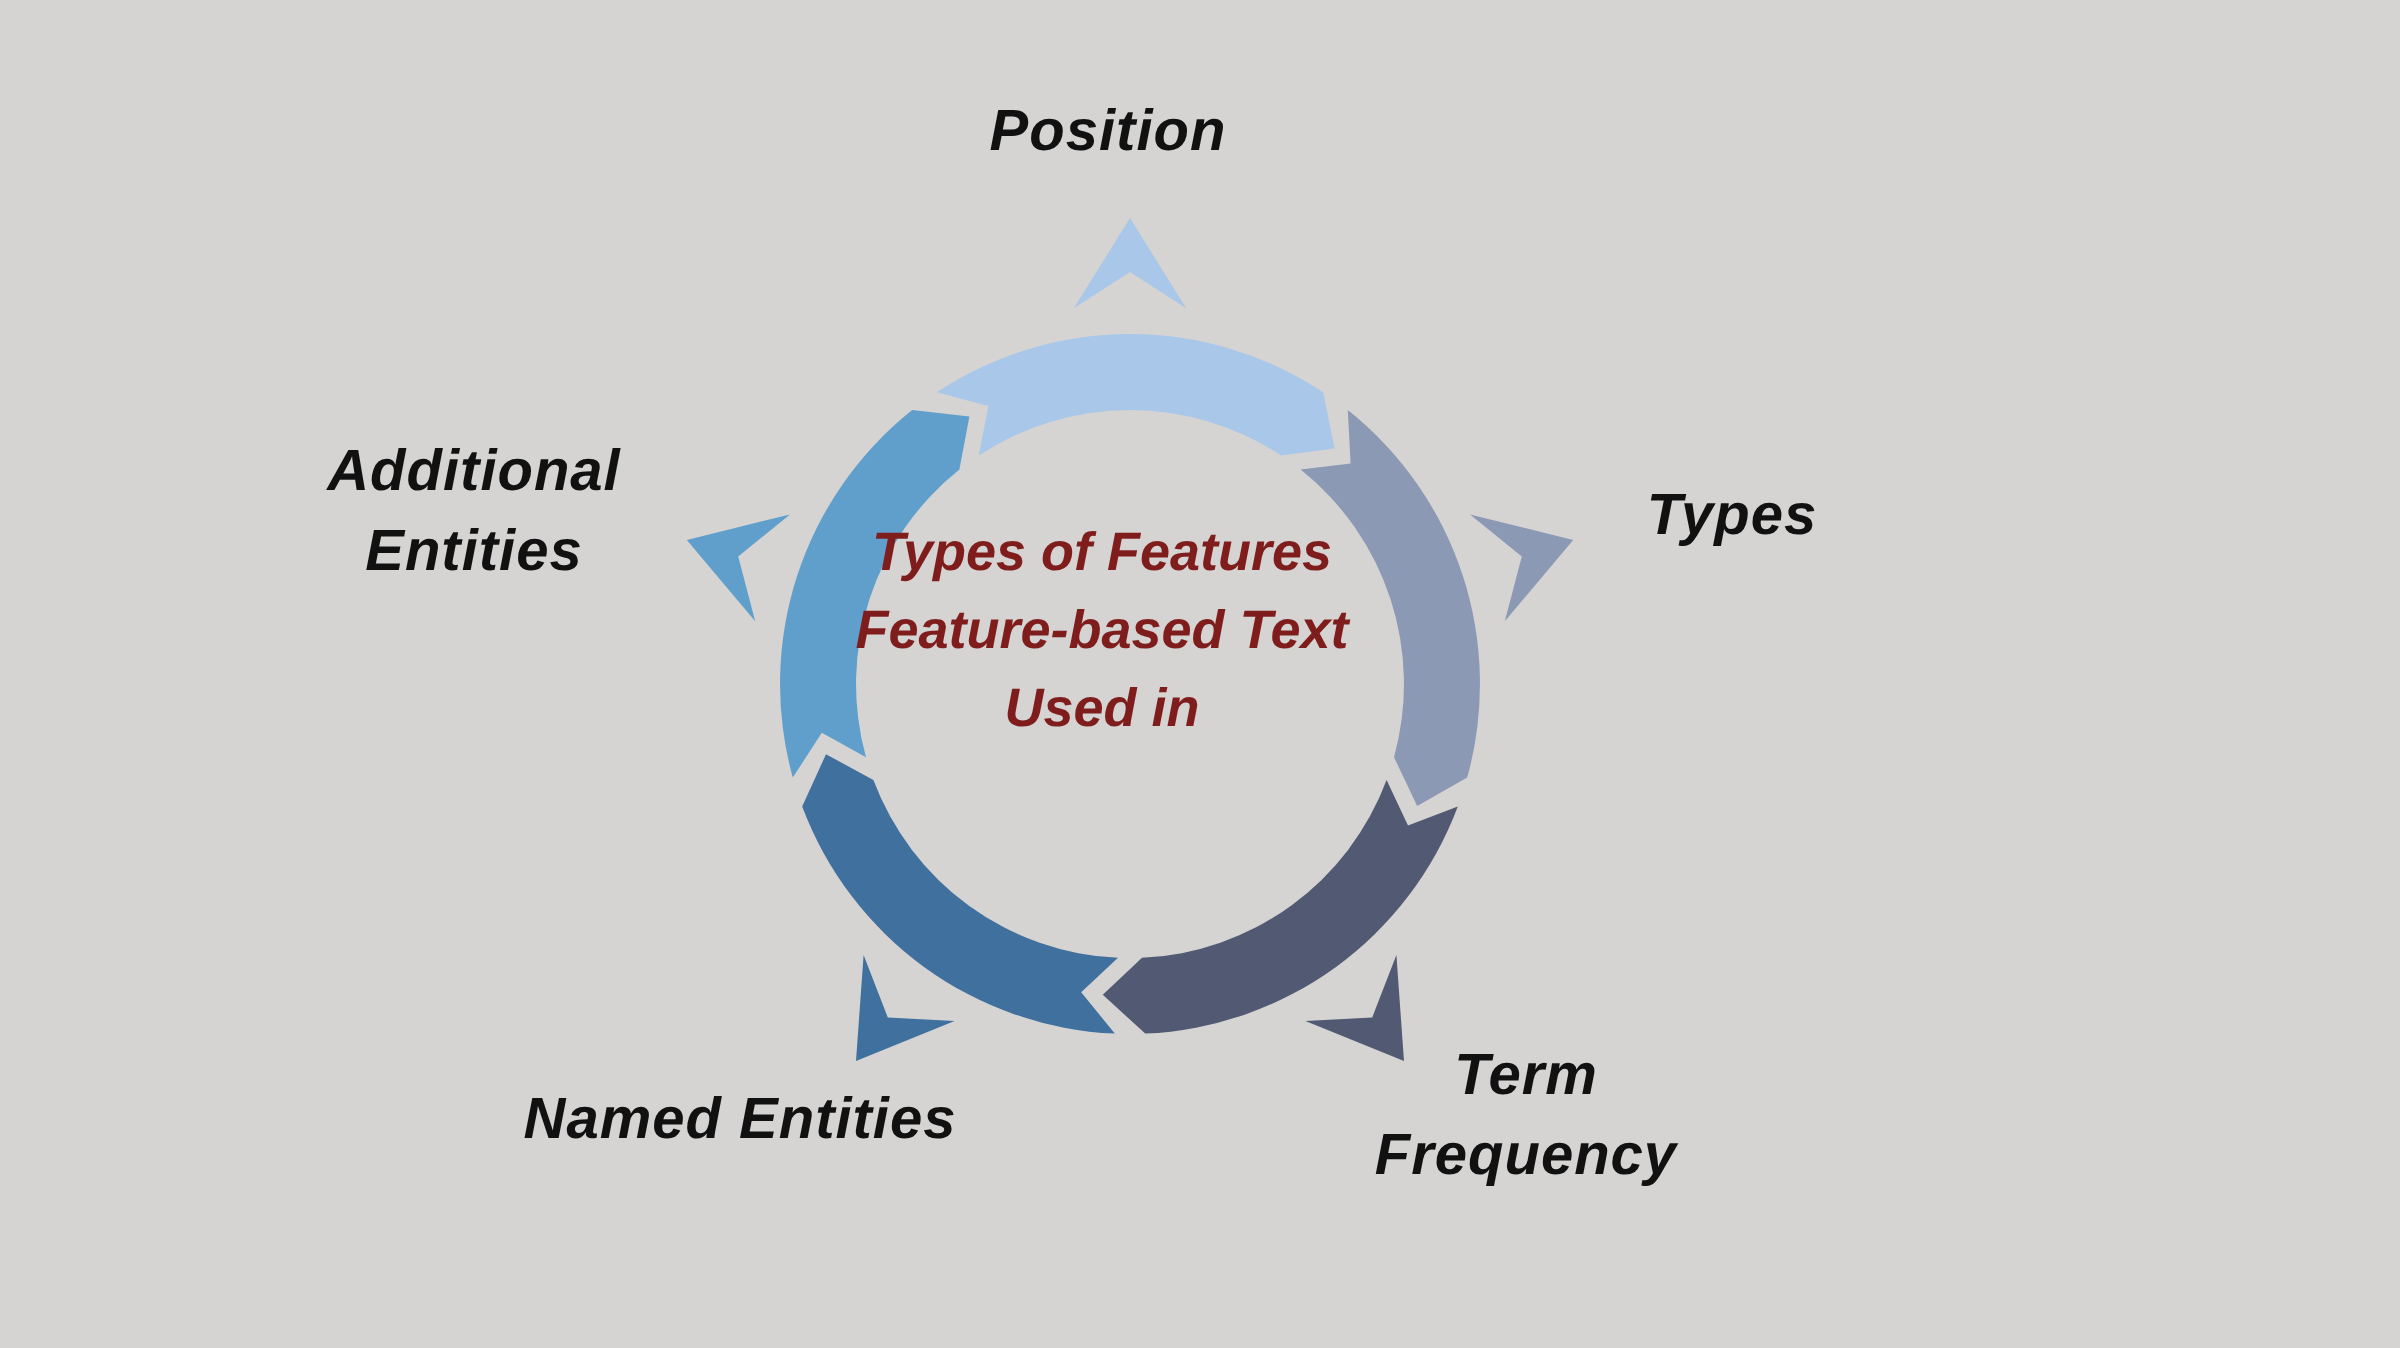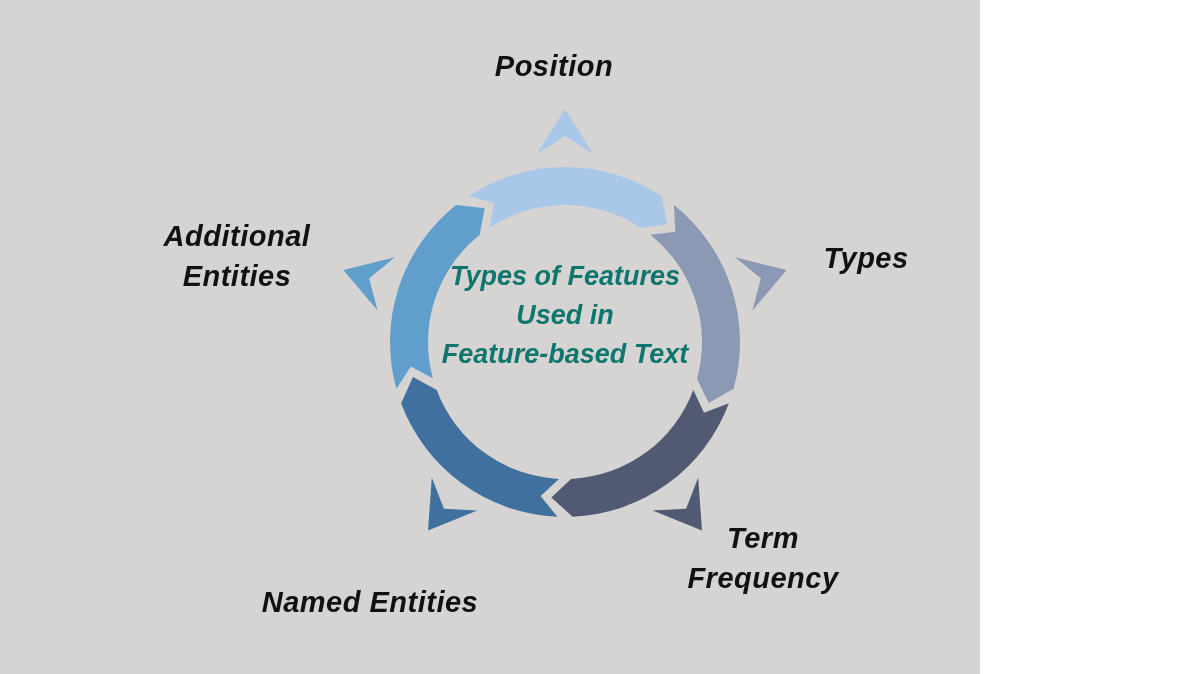--- a/index.html
+++ b/index.html
@@ -1,47 +1,47 @@
 <!DOCTYPE html>
 <html><head>
 <meta charset="utf-8">
 <style>
   html, body { margin: 0; padding: 0; }
   .stage {
     position: relative;
-    width: 980px;
+    width: 1200px;
     height: 674px;
     overflow: hidden;
     font-family: "Liberation Sans", "DejaVu Sans", sans-serif;
   }
   .stage svg { position: absolute; left: 0; top: 0; }
   .lbl {
     position: absolute;
     font-weight: 700;
     font-style: italic;
     font-size: 29px;
     line-height: 40px;
     text-align: center;
     color: #111111;
     letter-spacing: 0.5px;
   }
   .lbl-position            { left: 404px; top: 46px;  width: 300px; }
   .lbl-length              { left: 716px; top: 238px; width: 300px; }
   .lbl-term-frequency      { left: 672px; top: 518px; width: 182px; }
-  .lbl-named-entities      { left: 220px; top: 540px; width: 300px; margin-top: 42px; }
+  .lbl-named-entities      { left: 220px; top: 540px; width: 300px; }
   .lbl-additional-features { left: 118px; top: 216px; width: 238px; }
   .center-text {
     position: absolute;
-    left: 365px; top: 257px; width: 400px;
+    left: 351px; top: 257px; width: 400px;
     font-weight: 700;
     font-style: italic;
     font-size: 27px;
     line-height: 39px;
     text-align: center;
-    color: #0f766e;
+    color: #7f1d1d;
   }
 </style>
 </head>
 <body>
 
 <div class="stage" style="background:#d5d4d3;">
   <svg width="1200" height="674" viewBox="0 0 1200 674" aria-hidden="true">
     <path fill="#a9c7e8" d="M 468.4 196.1 A 175 175 0 0 1 661.6 196.1 L 667.3 224.3 L 640.6 227.8 A 137 137 0 0 0 489.4 227.8 L 494.2 203.0 Z"></path>
     <path fill="#8c99b4" d="M 673.9 205.0 A 175 175 0 0 1 733.6 388.8 L 708.6 403.0 L 697.0 378.6 A 137 137 0 0 0 650.3 234.8 L 675.3 231.7 Z"></path>
     <path fill="#515a72" d="M 728.9 403.3 A 175 175 0 0 1 572.6 516.8 L 551.4 497.4 L 571.0 478.9 A 137 137 0 0 0 693.3 390.0 L 704.0 412.8 Z"></path>
@@ -56,16 +56,16 @@
   </svg>
 
   <div class="lbl lbl-position">Position</div>
   <div class="lbl lbl-length">Types</div>
   <div class="lbl lbl-term-frequency">Term Frequency</div>
   <div class="lbl lbl-named-entities">Named Entities</div>
   <div class="lbl lbl-additional-features">Additional Entities</div>
 
   <div class="center-text">
     <div>Types of Features</div>
+    <div>Feature-based Text</div>
     <div>Used in</div>
-    <div>Feature-based Text</div>
   </div>
 </div>
 
 </body></html>

